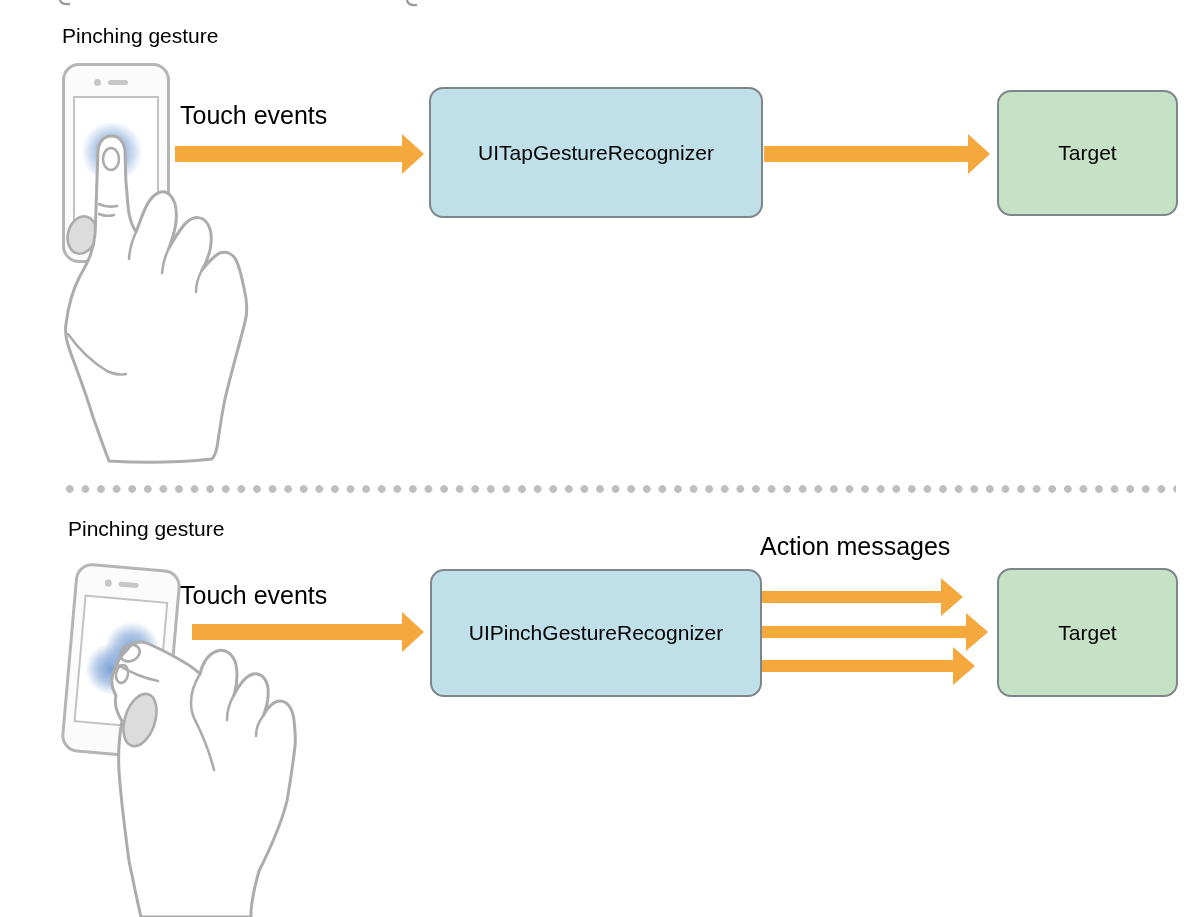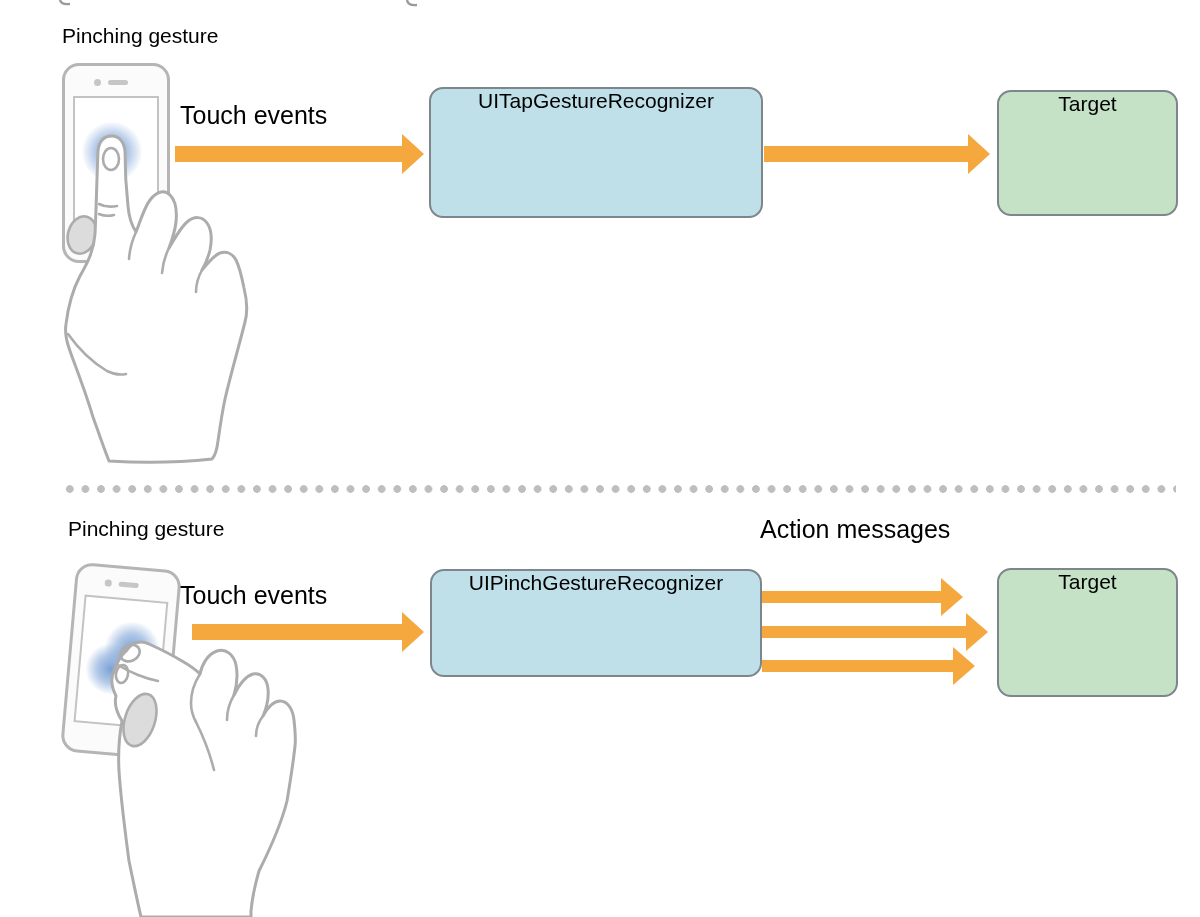--- a/index.html
+++ b/index.html
@@ -4,21 +4,21 @@
 <style>
   html,body{margin:0;padding:0;background:#fff;}
   #canvas{
     position:relative;width:1200px;height:917px;overflow:hidden;background:#fff;
     font-family:"Liberation Sans",sans-serif;color:var(--text,#000);
   }
   .row-title{position:absolute;font-size:21px;line-height:25px;color:var(--text,#000);white-space:nowrap;}
   .flow-label{position:absolute;font-size:25px;line-height:25px;text-align:left;color:var(--text,#000);white-space:nowrap;}
   .box{
     position:absolute;box-sizing:border-box;border:2px solid var(--box-border,#7e868b);
-    border-radius:14px;display:flex;justify-content:center;
+    border-radius:14px;display:flex;align-items:center;justify-content:center;
     font-size:21px;color:var(--text,#000);
   }
   .box.blue{background:var(--recognizer-fill,#bfdfe9);}
   .box.green{background:var(--target-fill,#c5e1c6);}
   .arrows{position:absolute;left:0;top:0;pointer-events:none;}
   .arrow-poly{fill:var(--arrow,#f5a83e);}
   .phone{
     position:absolute;box-sizing:border-box;background:#fbfbfb;
     border:3px solid var(--phone-line,#b5b5b5);border-radius:17px;
   }
@@ -116,23 +116,23 @@
     <ellipse class="detail" cx="70" cy="41" rx="10" ry="8" transform="rotate(-25 70 41)"></ellipse>
     <ellipse class="detail" cx="62" cy="62" rx="6" ry="9" transform="rotate(10 62 62)"></ellipse>
     <path class="detail" d="M56,52 Q66,58 78,63 Q88,67 98,69"></path>
     <path class="detail" d="M140,62 Q131,76 131,91 Q131,101 136,110"></path>
     <path class="detail" d="M174,83 Q167,95 167,108"></path>
     <path class="detail" d="M203,104 Q196,113 196,124"></path>
     <path class="detail" d="M136,110 Q148,134 154,158"></path>
   </svg>
 
   <div class="flow-label" style="left:180px;top:583px;width:240px">Touch events</div>
-  <div class="flow-label" style="left:760px;top:517px;width:224px">Action messages</div>
+  <div class="flow-label" style="left:760px;top:534px;width:224px">Action messages</div>
 
-  <div class="box blue" style="left:430px;top:569px;width:332px;height:108px">
+  <div class="box blue" style="left:430px;top:569px;width:332px;height:128px">
     <span>UIPinchGestureRecognizer</span>
   </div>
   <div class="box green" style="left:997px;top:568px;width:181px;height:129px">
     <span>Target</span>
   </div>
 
   <svg class="arrows" width="1200" height="917" viewBox="0 0 1200 917">
     <polygon class="arrow-poly" points="175,146 402,146 402,134 424,154 402,174 402,162 175,162"></polygon>
     <polygon class="arrow-poly" points="764,146 968,146 968,134 990,154 968,174 968,162 764,162"></polygon>
     <polygon class="arrow-poly" points="192,624 402,624 402,612 424,632 402,652 402,640 192,640"></polygon>

